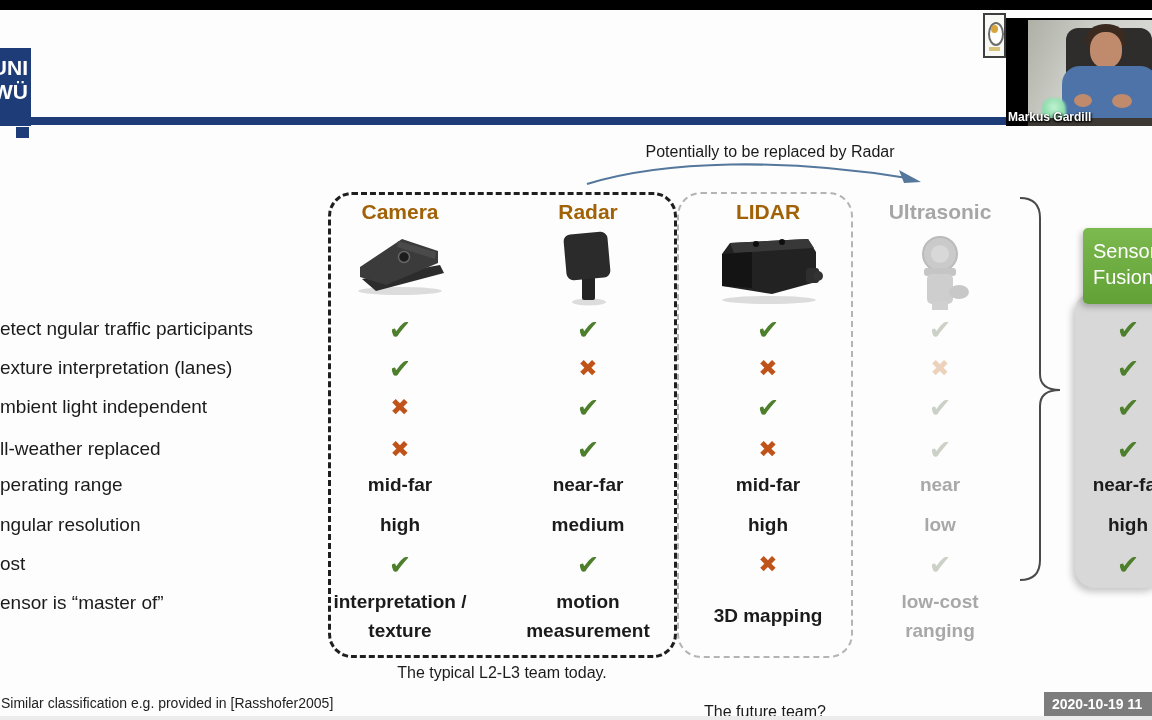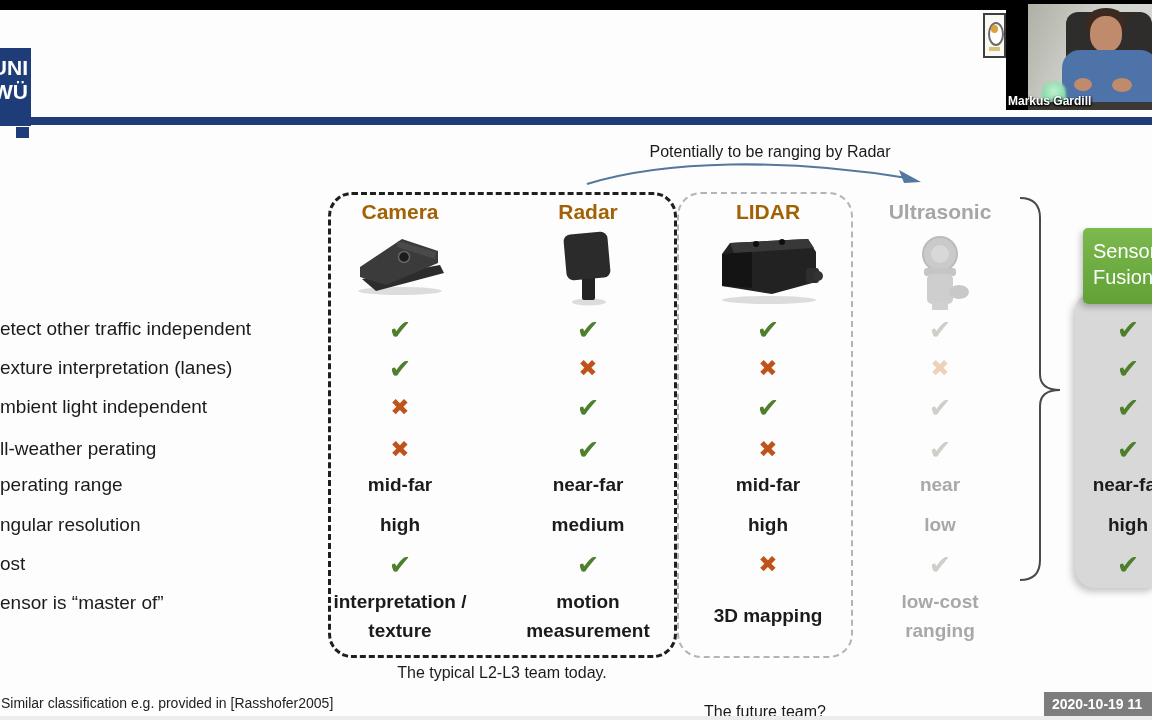--- a/index.html
+++ b/index.html
@@ -43,21 +43,21 @@
              font-weight:bold;font-size:14px;line-height:24px;padding-left:8px;white-space:nowrap;box-sizing:border-box;}
   
   #fusion-body{left:1075px;top:292px;width:90px;height:296px;background:#d8d8d8;border-radius:20px;
                box-shadow:-3px 4px 7px rgba(0,0,0,.22);z-index:2;}
   #fusion-head{left:1083px;top:228px;width:90px;height:76px;border-radius:5px;
                background:linear-gradient(180deg,#7cb94f,#61a135);box-shadow:-2px 3px 6px rgba(0,0,0,.25);
                color:#fff;font-size:20px;line-height:26px;padding:10px 0 0 10px;box-sizing:border-box;width:90px;z-index:3;}
   #fusion-head .t{display:block;width:70px;}
   #brace-svg{left:1008px;top:192px;z-index:2;}
   
-  #webcam{left:1006px;top:2px;width:146px;height:108px;background:#000;z-index:5;}
+  #webcam{left:1006px;top:18px;width:146px;height:108px;background:#000;z-index:5;}
   #webcam-video{position:absolute;left:22px;top:2px;width:124px;height:106px;overflow:hidden;
                 background:linear-gradient(115deg,#aeb0a6 0%,#cfd1cb 45%,#dcdcd8 100%);}
   .wc{position:absolute;}
   #wc-chair{left:38px;top:8px;width:86px;height:98px;background:#2f2d2b;border-radius:12px;}
   #wc-hair{left:58px;top:4px;width:40px;height:28px;background:#3b2a20;border-radius:50% 50% 42% 42%;}
   #wc-face{left:62px;top:12px;width:32px;height:36px;background:#c08b6c;border-radius:46%;}
   #wc-body{left:34px;top:46px;width:96px;height:60px;background:#4d73a8;border-radius:18px 18px 0 0;}
   #wc-hand-l{left:46px;top:74px;width:18px;height:13px;background:#c08b6c;border-radius:50%;}
   #wc-hand-r{left:84px;top:74px;width:20px;height:14px;background:#c08b6c;border-radius:50%;}
   #wc-green{left:14px;top:78px;width:24px;height:26px;background:radial-gradient(circle at 50% 35%,#c2f2d2,#59c98a);border-radius:40%;filter:blur(1px);}
@@ -78,21 +78,21 @@
 
   <div class="abs" id="top-bar"></div>
 
   <div class="abs" id="logo">
     <span>UNI</span><br>
     <span>WÜ</span>
   </div>
   <div class="abs" id="rule"></div>
   <div class="abs" id="logo-sub"></div>
 
-  <div class="abs" id="annotation">Potentially to be ranging by Radar</div>
+  <div class="abs" id="annotation">Potentially to be replaced by Radar</div>
   <svg class="abs" id="arrow-svg" width="360" height="45" viewBox="0 0 360 45">
     <path d="M12,36 C90,12 210,10 332,30" fill="none" stroke="#54779c" stroke-width="2.2"></path>
     <polygon points="346,34 324,22 329,35" fill="#54779c"></polygon>
   </svg>
 
   <div class="abs" id="box-future"></div>
   <div class="abs" id="box-today"></div>
 
   <div class="col-header" id="hdr-camera">Camera</div>
   <div class="col-header" id="hdr-radar">Radar</div>
@@ -124,39 +124,39 @@
   <svg class="sensor-svg" style="left:906px;top:226px" width="68" height="88" viewBox="0 0 68 88" opacity="0.85">
     <circle cx="34" cy="28" r="17" fill="#c2c2c2" stroke="#b0b0b0" stroke-width="2"></circle>
     <circle cx="34" cy="28" r="9" fill="#d2d2d2"></circle>
     <rect x="18" y="42" width="32" height="8" rx="3" fill="#bcbcbc"></rect>
     <rect x="21" y="48" width="26" height="30" rx="5" fill="#c6c6c6"></rect>
     <ellipse cx="53" cy="66" rx="10" ry="7" fill="#bfbfbf"></ellipse>
     <rect x="26" y="76" width="16" height="8" fill="#c9c9c9"></rect>
   </svg>
 
   <div id="grid">
-      <div class="row-label" style="top: 329px;">etect other traffic independent</div>
+      <div class="row-label" style="top: 329px;">etect ngular traffic participants</div>
       <div class="cell mark check" style="left: 400px; top: 329px;">✔</div>
       <div class="cell mark check" style="left: 588px; top: 329px;">✔</div>
       <div class="cell mark check" style="left: 768px; top: 329px;">✔</div>
       <div class="cell mark check faded" style="left: 940px; top: 329px;">✔</div>
       <div class="cell mark check" style="left: 1128px; top: 329px;">✔</div>
       <div class="row-label" style="top: 368px;">exture interpretation (lanes)</div>
       <div class="cell mark check" style="left: 400px; top: 368px;">✔</div>
       <div class="cell mark cross" style="left: 588px; top: 368px;">✖</div>
       <div class="cell mark cross" style="left: 768px; top: 368px;">✖</div>
       <div class="cell mark cross faded" style="left: 940px; top: 368px;">✖</div>
       <div class="cell mark check" style="left: 1128px; top: 368px;">✔</div>
       <div class="row-label" style="top: 407px;">mbient light independent</div>
       <div class="cell mark cross" style="left: 400px; top: 407px;">✖</div>
       <div class="cell mark check" style="left: 588px; top: 407px;">✔</div>
       <div class="cell mark check" style="left: 768px; top: 407px;">✔</div>
       <div class="cell mark check faded" style="left: 940px; top: 407px;">✔</div>
       <div class="cell mark check" style="left: 1128px; top: 407px;">✔</div>
-      <div class="row-label" style="top: 449px;">ll-weather perating</div>
+      <div class="row-label" style="top: 449px;">ll-weather replaced</div>
       <div class="cell mark cross" style="left: 400px; top: 449px;">✖</div>
       <div class="cell mark check" style="left: 588px; top: 449px;">✔</div>
       <div class="cell mark cross" style="left: 768px; top: 449px;">✖</div>
       <div class="cell mark check faded" style="left: 940px; top: 449px;">✔</div>
       <div class="cell mark check" style="left: 1128px; top: 449px;">✔</div>
       <div class="row-label" style="top: 485px;">perating range</div>
       <div class="cell val" style="left: 400px; top: 485px;">mid-far</div>
       <div class="cell val" style="left: 588px; top: 485px;">near-far</div>
       <div class="cell val" style="left: 768px; top: 485px;">mid-far</div>
       <div class="cell val faded" style="left: 940px; top: 485px;">near</div>

